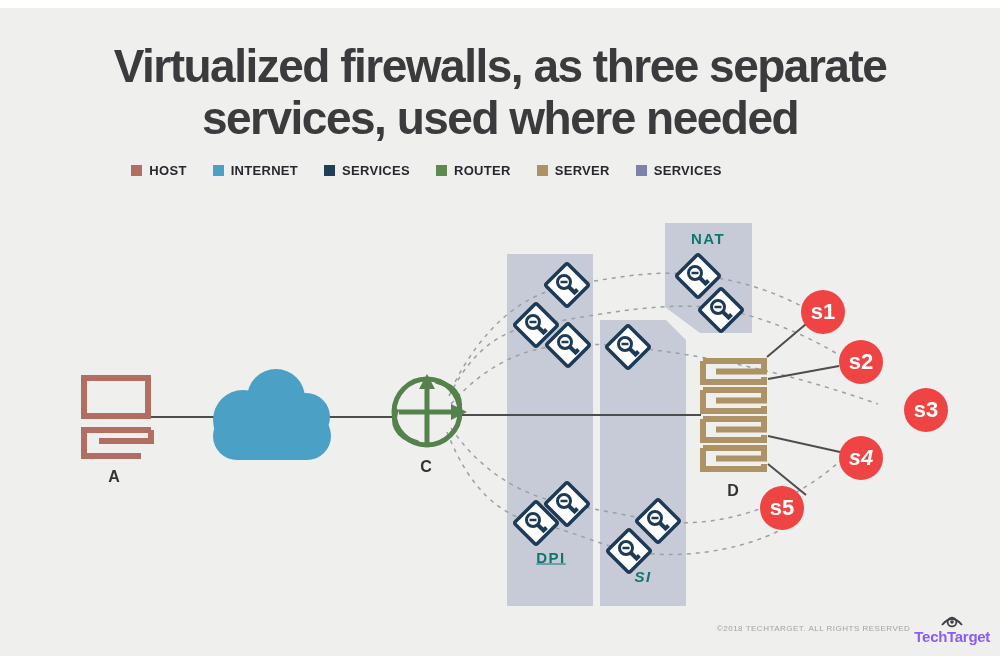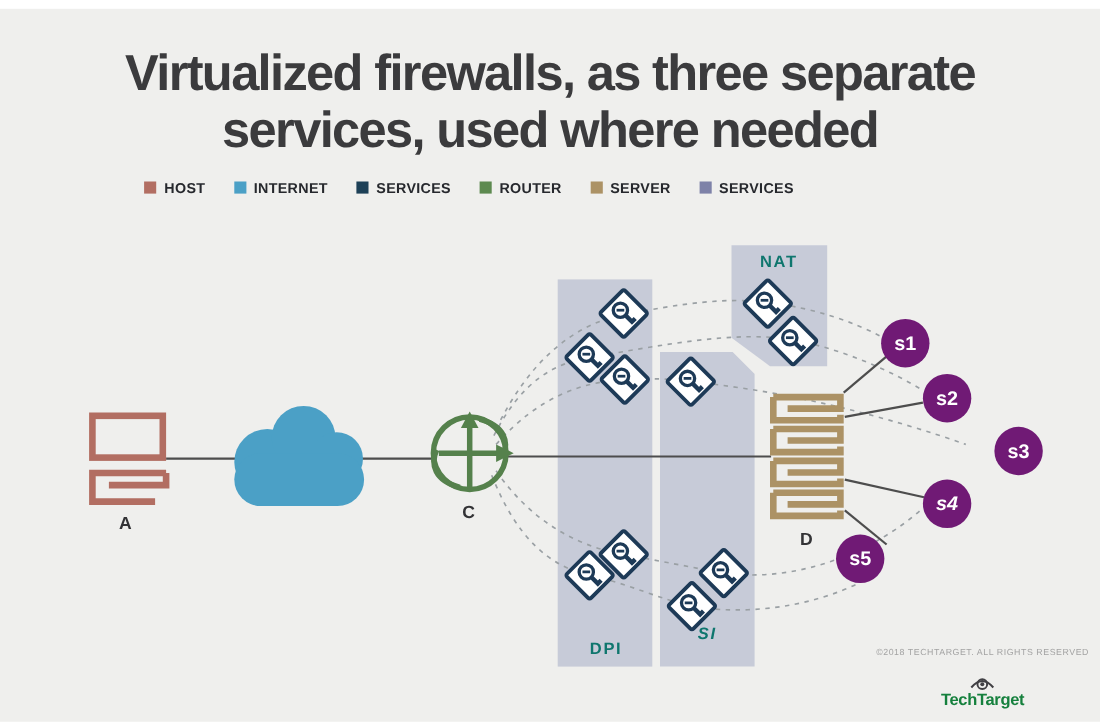--- a/index.html
+++ b/index.html
@@ -24,30 +24,30 @@
   .panel-label{
     position:absolute;color:#0f766e;font-size:15px;font-weight:bold;letter-spacing:1.5px;
     transform:translate(-50%,-50%);
   }
   .node-label{
     position:absolute;color:#333336;font-size:16px;font-weight:bold;
     transform:translate(-50%,-50%);
   }
   .svc-circle{
     position:absolute;width:44px;height:44px;border-radius:50%;
-    background:#701a75;color:#ffffff;font-size:18px;font-weight:bold;
+    background:#ef4444;color:#ffffff;font-size:22px;font-weight:bold;
     display:flex;align-items:center;justify-content:center;
     transform:translate(-50%,-50%);
   }
   .footer{
-    position:absolute;right:10px;bottom:12px;display:flex;align-items:center;gap:16px;flex-direction:column;
+    position:absolute;right:10px;bottom:12px;display:flex;align-items:center;gap:4px;
   }
   .copyright{font-size:8px;color:#a3a3a3;letter-spacing:.5px;}
   .brand{display:flex;flex-direction:column;align-items:center;line-height:1;}
-  .brand-name{font-size:15px;font-weight:bold;color:#15803d;letter-spacing:-.3px;margin-top:1px;text-align:right;}
+  .brand-name{font-size:15px;font-weight:bold;color:#8b5cf6;letter-spacing:-.3px;margin-top:1px;text-align:right;}
 </style>
 </head>
 <body>
 
 <div id="stage">
   <div id="top-strip"></div>
 
   <div class="title">
     <div>Virtualized firewalls, as three separate</div>
     <div>services, used where needed</div>
@@ -150,21 +150,21 @@
       <use href="#fw" transform="translate(698,276)"></use>
       <use href="#fw" transform="translate(721,310)"></use>
       <use href="#fw" transform="translate(567,504)"></use>
       <use href="#fw" transform="translate(536,523)"></use>
       <use href="#fw" transform="translate(658,521)"></use>
       <use href="#fw" transform="translate(629,551)"></use>
     </g>
   </svg>
 
   <div class="panel-label" style="left:708px;top:238px;">NAT</div>
-  <div class="panel-label" style="left:551px;top:590px;">DPI</div>
+  <div class="panel-label" style="left:551px;top:557px;text-decoration:underline;">DPI</div>
   <div class="panel-label" style="left:643px;top:576px;font-style:italic;">SI</div>
 
   <div class="node-label" style="left:114px;top:477px;">A</div>
   <div class="node-label" style="left:426px;top:467px;">C</div>
   <div class="node-label" style="left:733px;top:491px;">D</div>
 
   <div class="svc-circle" style="left:823px;top:312px;">s1</div>
   <div class="svc-circle" style="left:861px;top:362px;">s2</div>
   <div class="svc-circle" style="left:926px;top:410px;">s3</div>
   <div class="svc-circle" style="left:861px;top:458px;font-style:italic;">s4</div>

